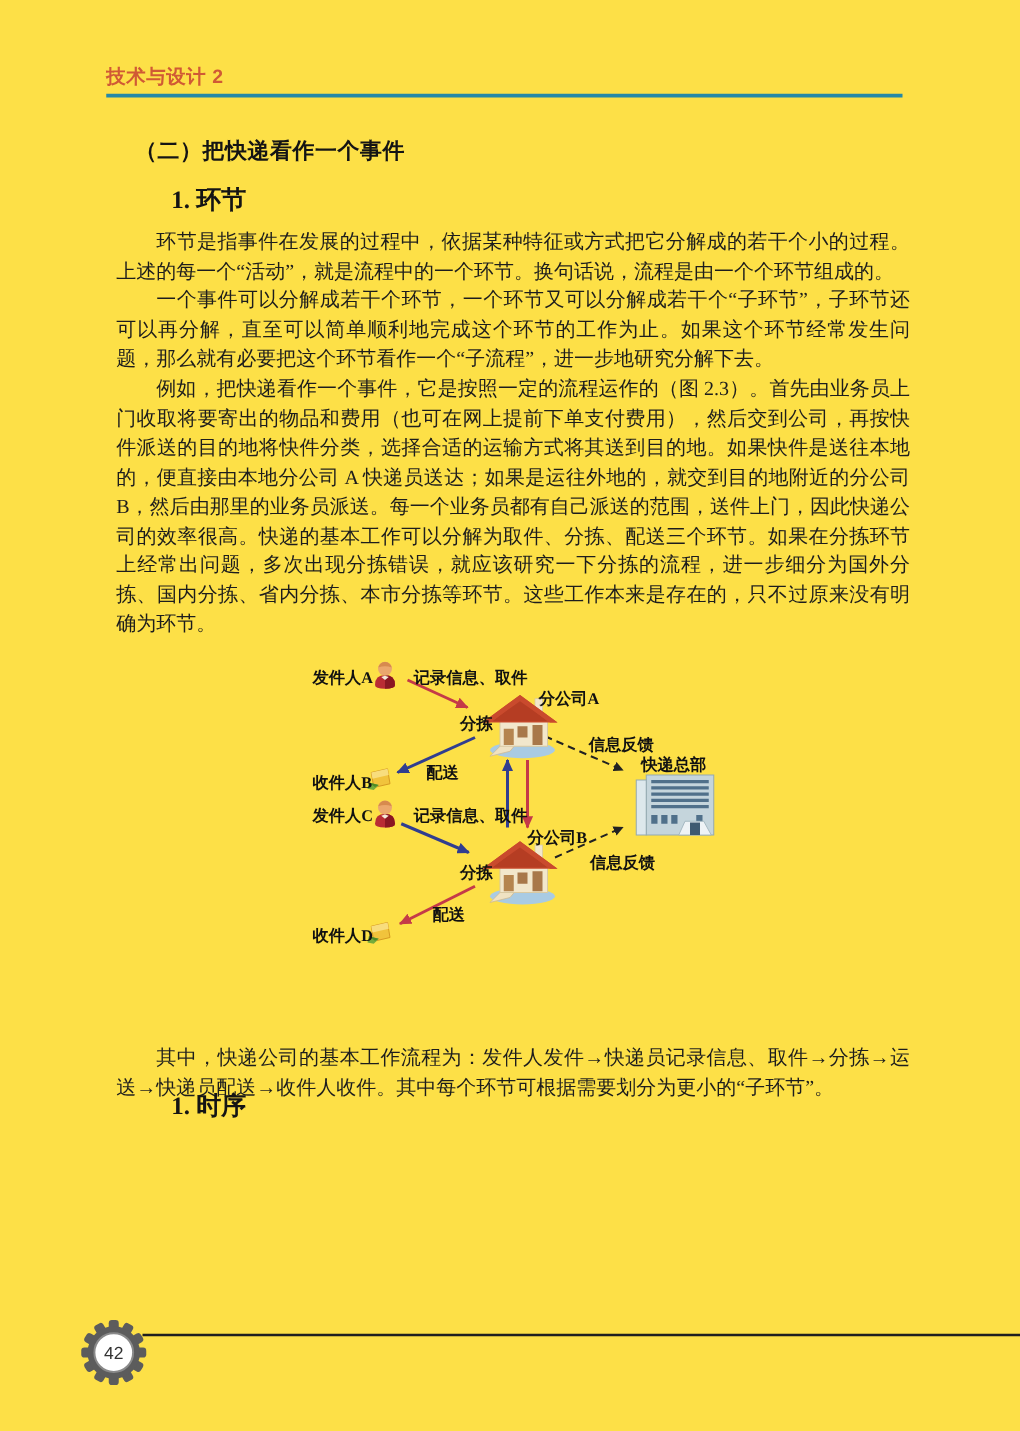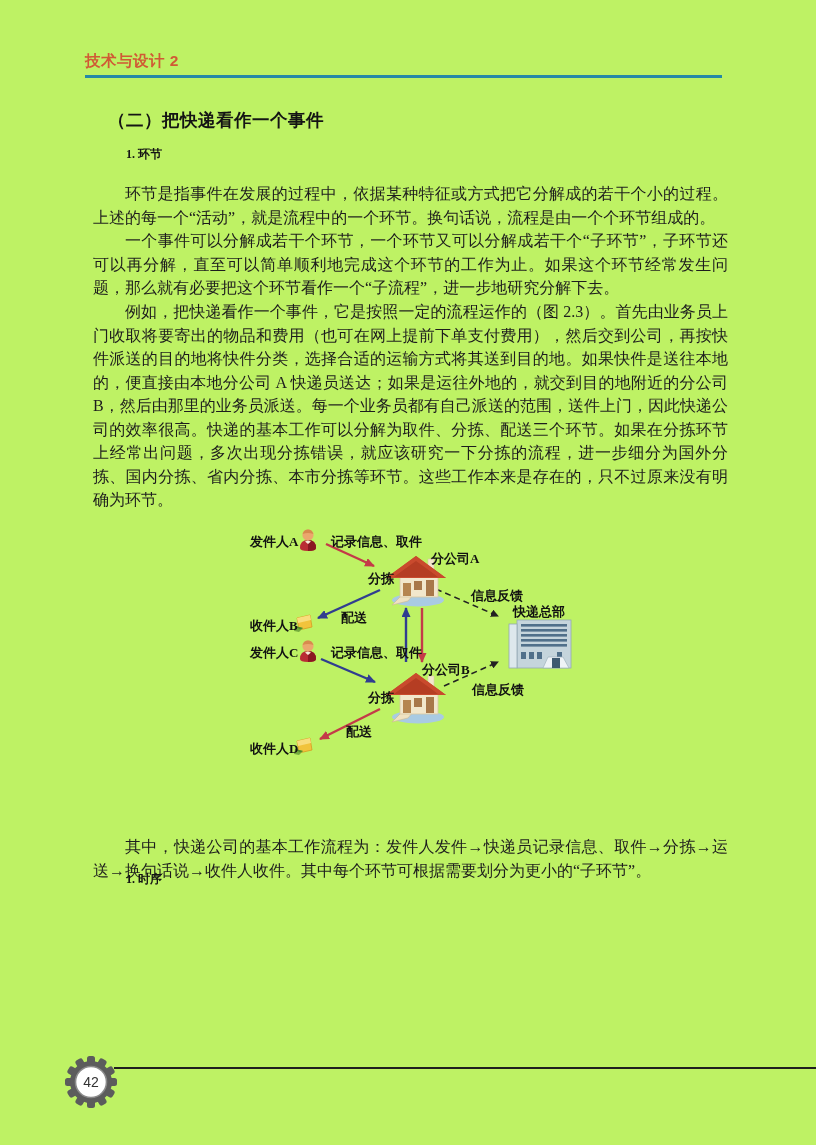--- a/index.html
+++ b/index.html
@@ -1,31 +1,31 @@
 <!DOCTYPE html>
 <html><head>
 <meta charset="utf-8">
 <style>
   html,body{margin:0;padding:0;background:#ffffff;}
   .page{
-    position:relative;width:816px;height:1145px;background:#bef264;overflow:hidden;
+    position:relative;width:816px;height:1145px;background:#fde047;overflow:hidden;
     font-family:"Liberation Serif","DejaVu Serif",serif;color:#1d1d1d;
   }
   .abs{position:absolute;}
   .header-title{
     left:85px;top:51px;font-family:"Liberation Sans","DejaVu Sans",sans-serif;
     font-size:15.5px;font-weight:bold;color:#d05a35;letter-spacing:0.5px;
   }
   .header-rule{left:85px;top:75px;width:637px;height:3px;background:#2589a6;}
   .sec-heading{
     left:108px;top:108px;font-family:"Liberation Sans","DejaVu Sans",sans-serif;
     font-size:17.5px;font-weight:bold;color:#141414;letter-spacing:0.5px;
   }
   .sub-heading{
-    left:126px;font-size:12px;font-weight:bold;color:#141414;
+    left:137px;font-size:20px;font-weight:bold;color:#141414;
     font-family:"Liberation Serif","DejaVu Serif",serif;
   }
   .sub1{top:146px;}
   .sub2{top:871px;}
   .para{
     left:93px;width:635px;font-size:16px;line-height:23.5px;
     text-align:justify;text-indent:2em;color:#1d1d1d;
   }
   .p1{top:166px;}
   .p2{top:213px;}
@@ -149,21 +149,21 @@
     <text class="diag-label" x="22" y="137">发件人C</text>
     <text class="diag-label" x="103" y="137">记录信息、取件</text>
     <text class="diag-label" x="194" y="154">分公司B</text>
     <text class="diag-label" x="140" y="182">分拣</text>
     <text class="diag-label" x="244" y="174">信息反馈</text>
     <text class="diag-label" x="118" y="216">配送</text>
     <text class="diag-label" x="22" y="233">收件人D</text>
   </svg>
 
 
-  <p class="abs para p4">其中，快递公司的基本工作流程为：发件人发件→快递员记录信息、取件→分拣→运送→换句话说→收件人收件。其中每个环节可根据需要划分为更小的“子环节”。</p>
+  <p class="abs para p4">其中，快递公司的基本工作流程为：发件人发件→快递员记录信息、取件→分拣→运送→快递员配送→收件人收件。其中每个环节可根据需要划分为更小的“子环节”。</p>
   <div class="abs sub-heading sub2">1. 时序</div>
 
   <div class="abs footer-rule"></div>
 
   <svg class="abs gear-svg" width="54" height="54" viewBox="0 0 54 54">
     <g fill="#5c5c5c">
       <rect x="23" y="1" width="8" height="52" rx="2.5"></rect>
       <rect x="23" y="1" width="8" height="52" rx="2.5" transform="rotate(30 27 27)"></rect>
       <rect x="23" y="1" width="8" height="52" rx="2.5" transform="rotate(60 27 27)"></rect>
       <rect x="23" y="1" width="8" height="52" rx="2.5" transform="rotate(90 27 27)"></rect>

